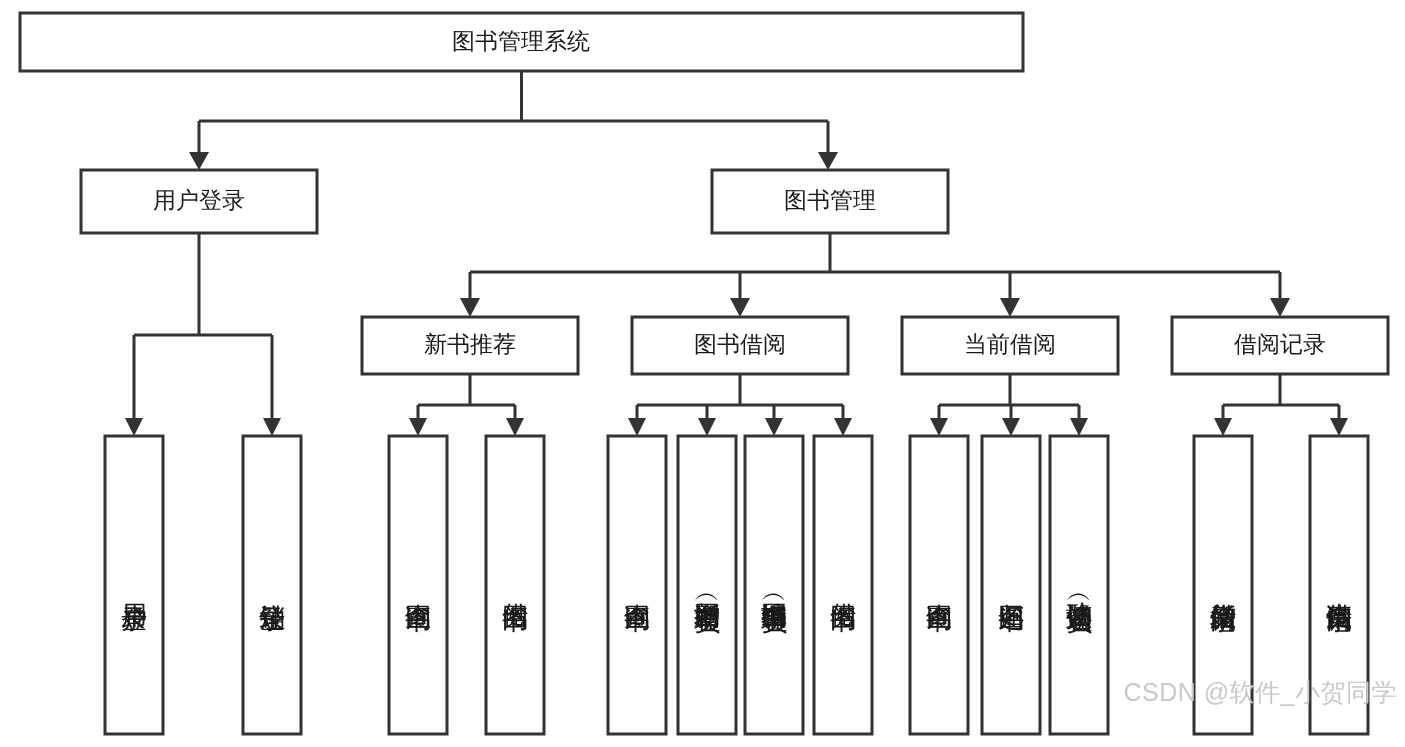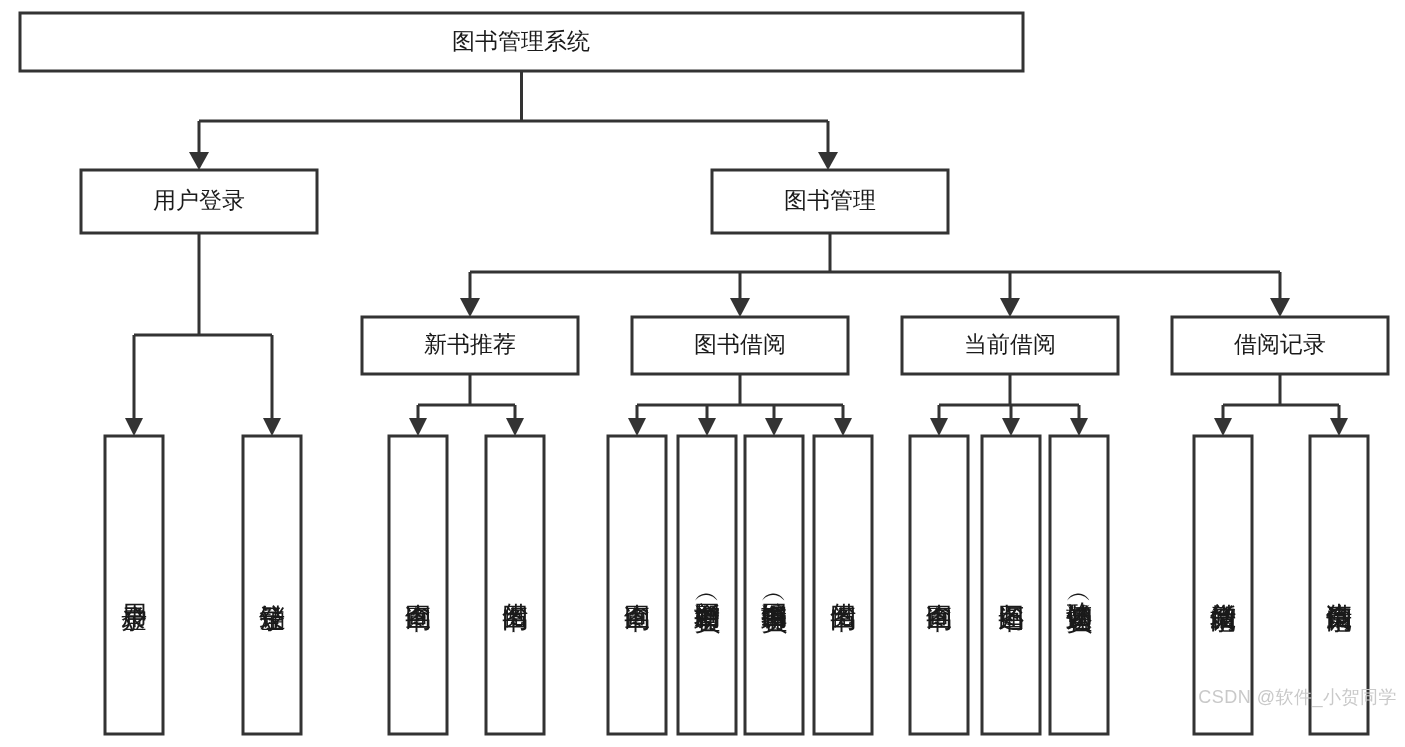--- a/index.html
+++ b/index.html
@@ -59,21 +59,21 @@
     letter-spacing: 1px;
     white-space: nowrap;
     pointer-events: none;
     text-align: center;
   }
   .watermark {
     position: absolute;
     right: 8px;
     bottom: 4px;
     font-family: "Liberation Sans", "DejaVu Sans", sans-serif;
-    font-size: 18px;
+    font-size: 25px;
     color: #c9c9c9;
     white-space: nowrap;
     letter-spacing: 0.5px;
   }
 </style>
 </head>
 <body>
 
 <div id="diagram-root">
 

